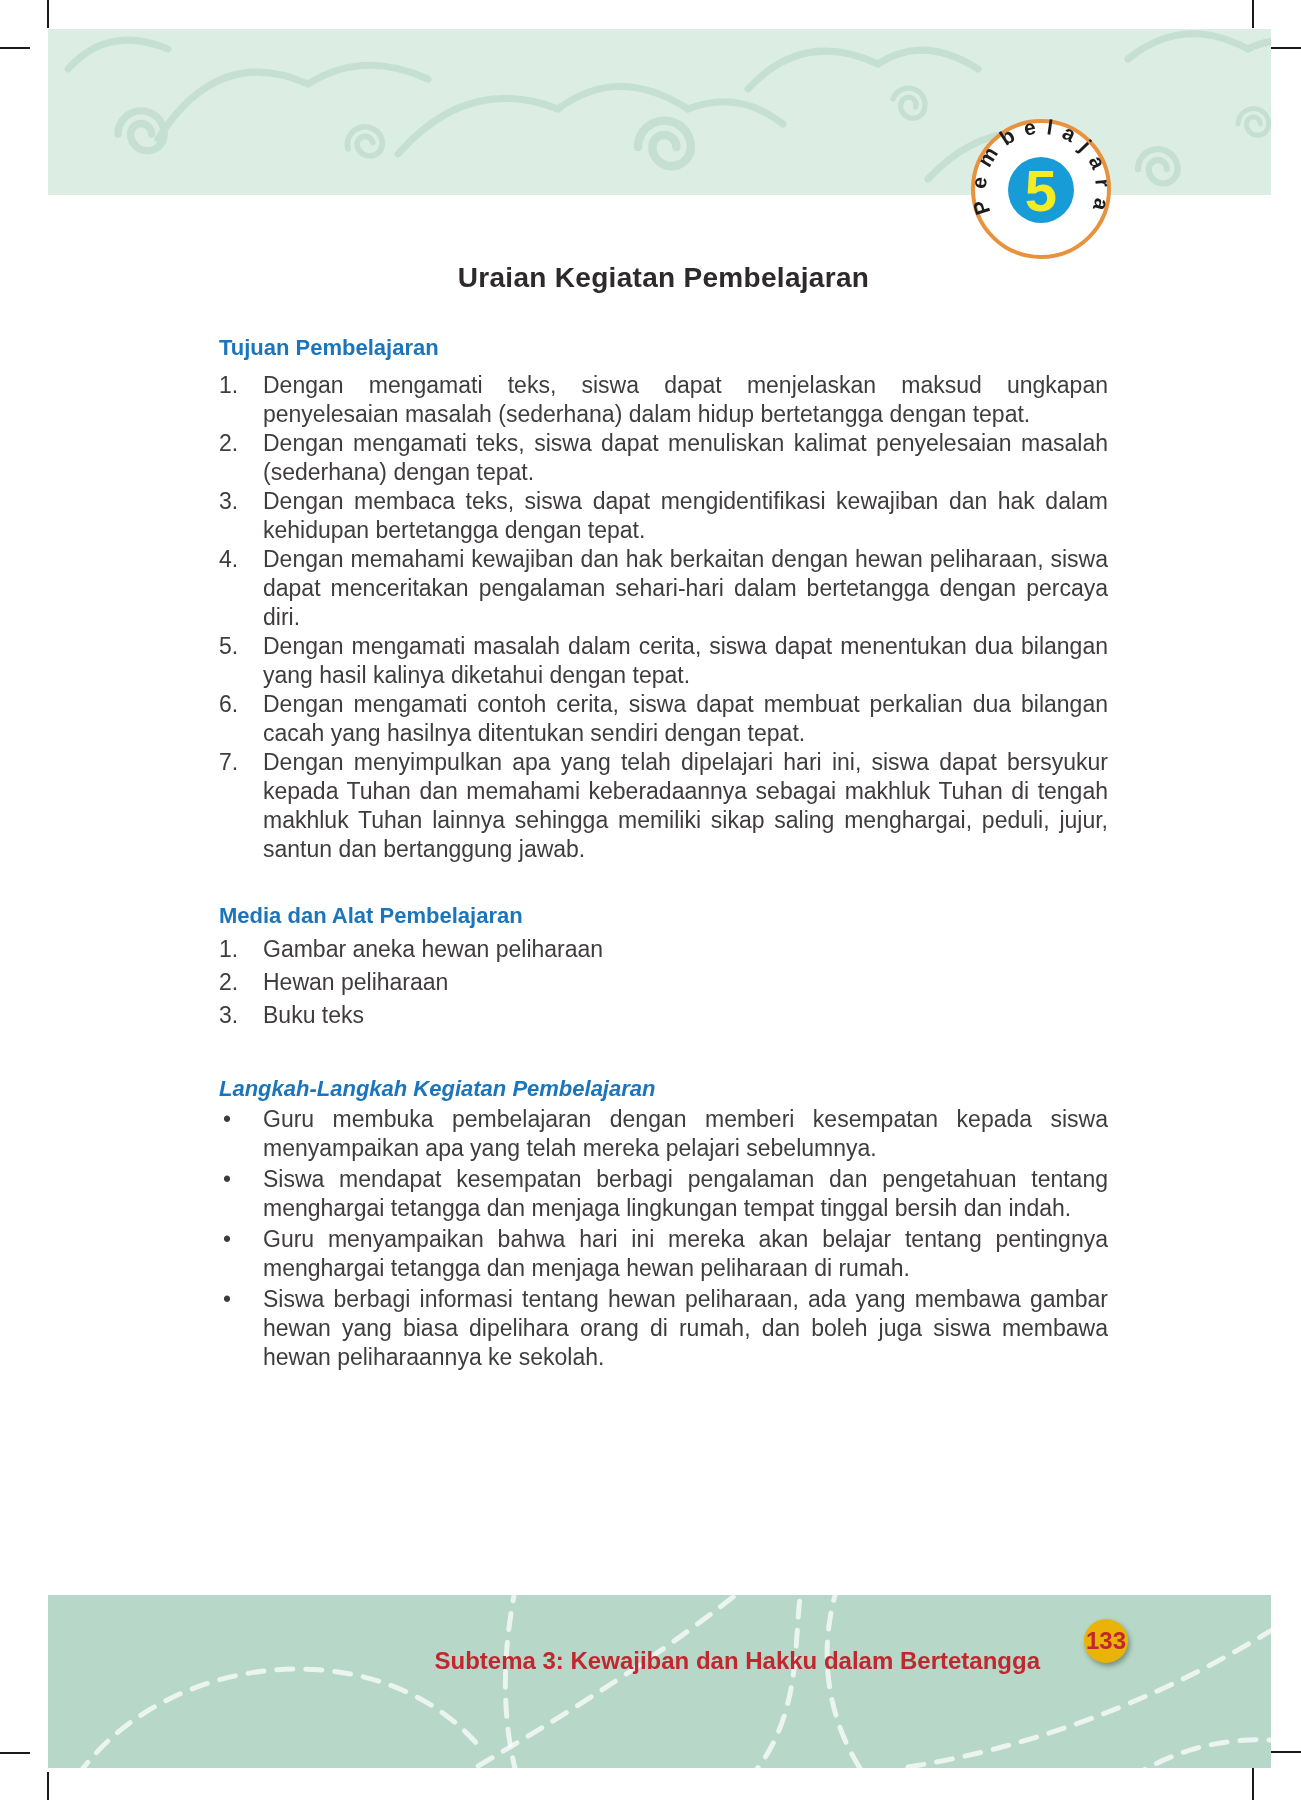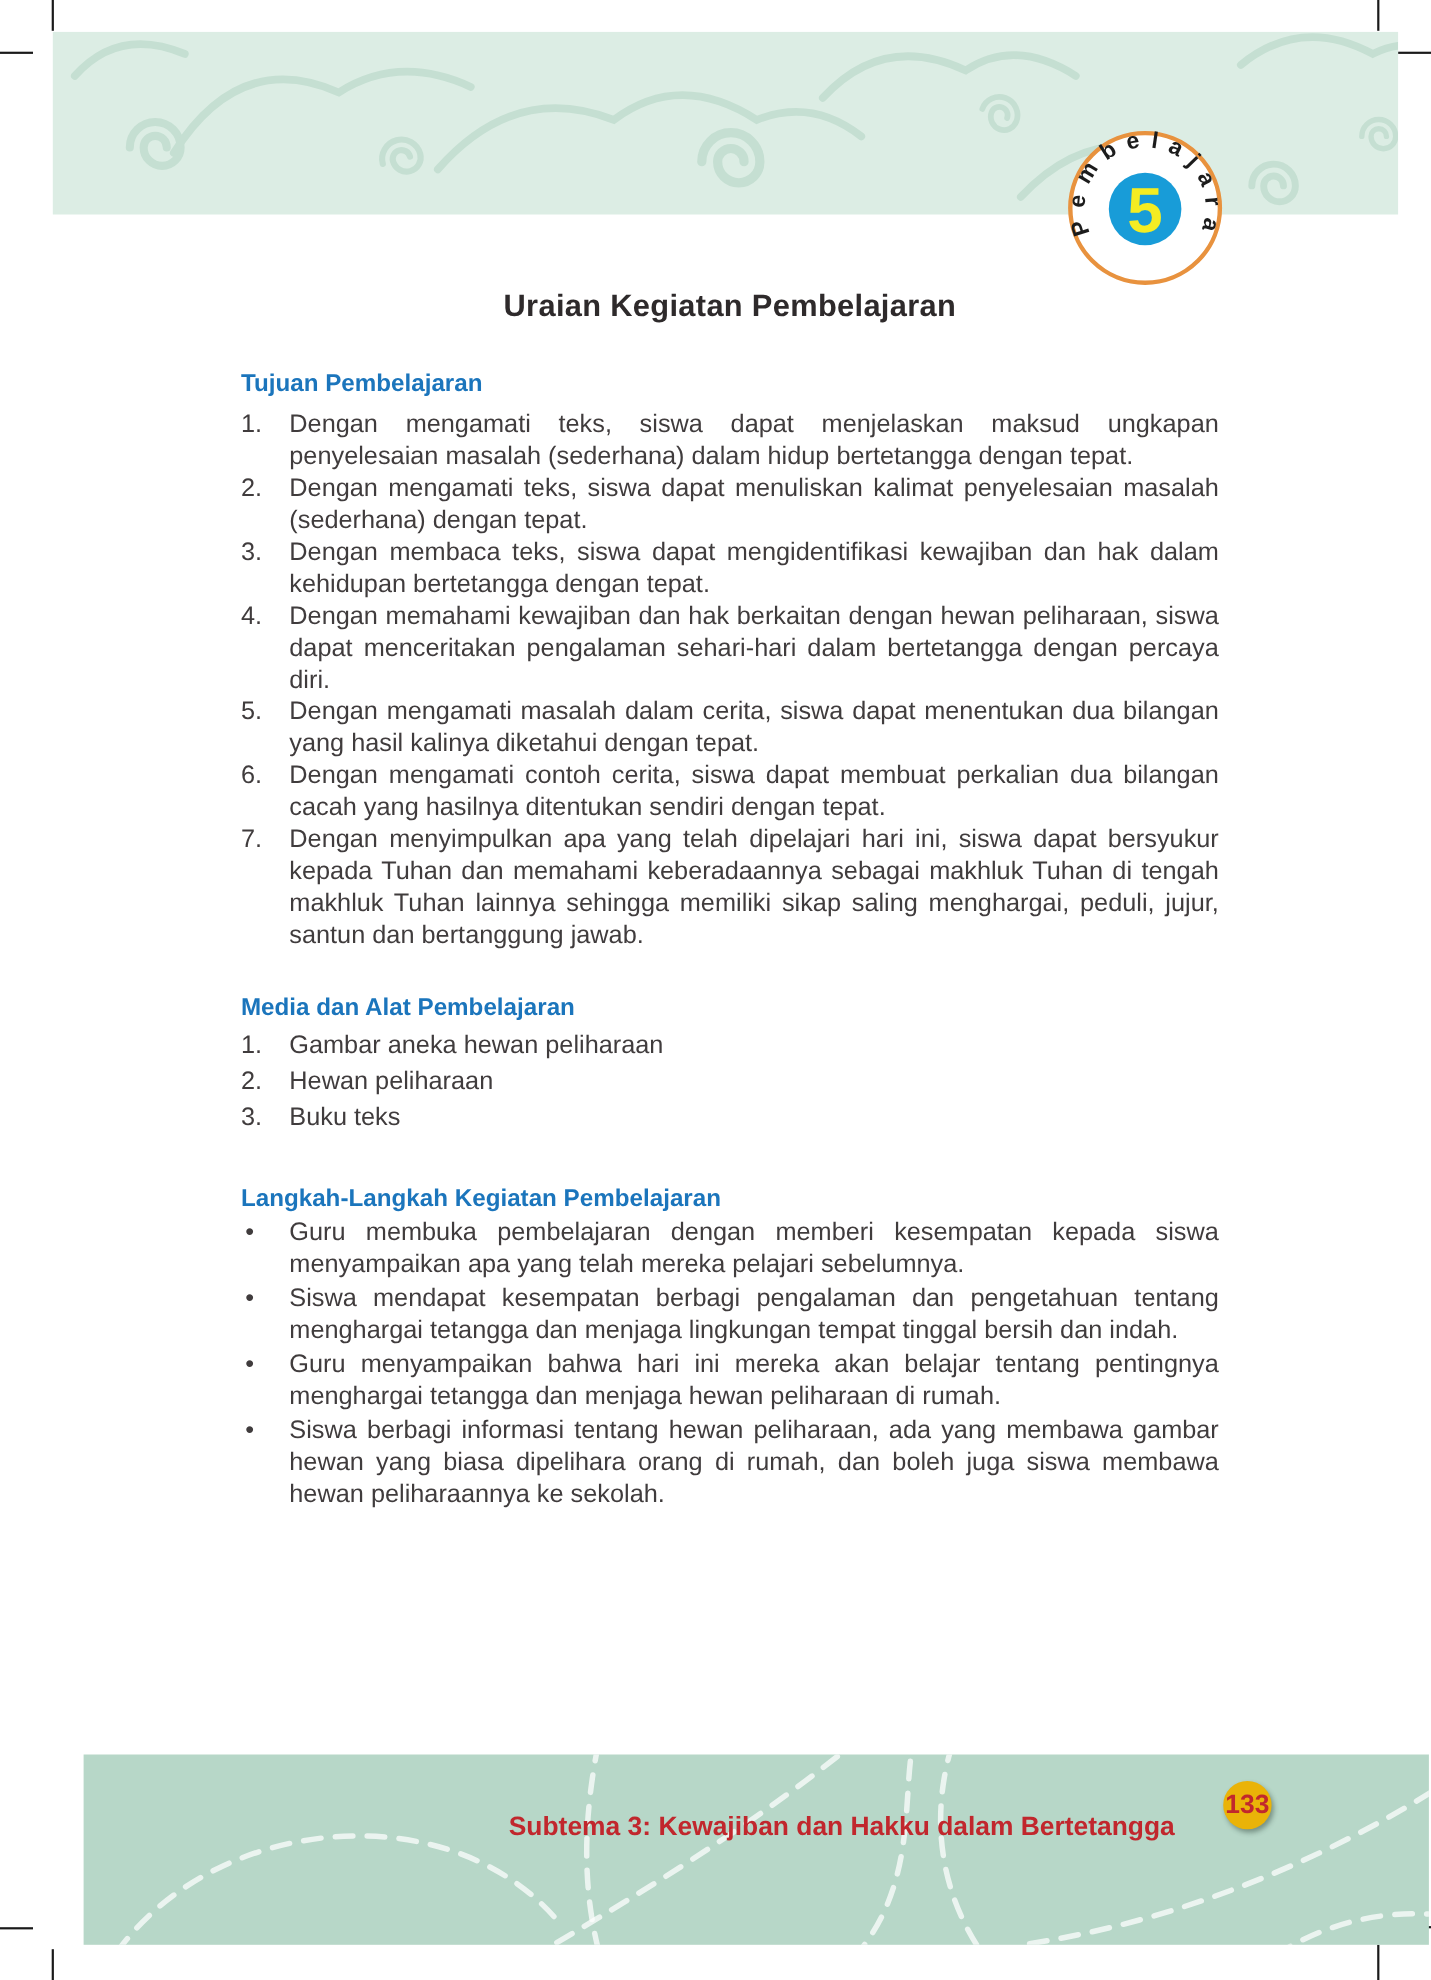--- a/index.html
+++ b/index.html
@@ -18,38 +18,38 @@
   .badge-arc{font-size:21px;font-weight:bold;fill:#1c1c1c;}
   .badge-num{font-size:58px;font-weight:bold;fill:#f4ec22;}
 
   
   .content{position:absolute;left:219px;top:0;width:889px;color:#403c3d;}
   h1.page-title{margin:261px 0 0 0;font-size:28px;line-height:34px;font-weight:bold;
     color:#2e2a2b;text-align:center;letter-spacing:.3px;}
   h2.sec{margin:0;font-size:22px;line-height:32px;font-weight:bold;color:#1b75bc;}
   h2.sec-tujuan{margin-top:37px;}
   h2.sec-media{margin-top:36px;}
-  h2.sec-langkah{margin-top:43px;}
+  h2.sec-langkah{margin-top:43px;font-style:italic;}
   h3.sub{margin:7px 0 0 0;font-size:25px;line-height:28px;font-weight:bold;color:#2e2a2b;}
 
   ol.goals,ol.media,ul.steps{list-style:none;margin:0;padding:0;font-size:23px;line-height:29px;}
   ol.goals{margin-top:7px;counter-reset:g;}
   ol.goals li{counter-increment:g;position:relative;padding-left:44px;text-align:justify;}
   ol.goals li::before{content:counter(g) ".";position:absolute;left:0;top:0;}
 
   ol.media{margin-top:3px;counter-reset:m;}
   ol.media li{counter-increment:m;position:relative;padding-left:44px;margin-bottom:4px;}
   ol.media li::before{content:counter(m) ".";position:absolute;left:0;top:0;}
 
   ul.steps{margin-top:0;}
   ul.steps li{position:relative;padding-left:44px;margin-bottom:2px;text-align:justify;}
   ul.steps li::before{content:"\2022";position:absolute;left:4px;top:0;}
 
   
-  .band-bottom{position:absolute;left:48px;top:1595px;width:1223px;height:173px;background:#b7d7c8;overflow:visible;margin-left:28px;}
+  .band-bottom{position:absolute;left:48px;top:1595px;width:1223px;height:173px;background:#b7d7c8;overflow:visible;}
   .band-bottom svg{position:absolute;left:0;top:0;}
   .subtema{position:absolute;top:52px;right:231px;font-size:24px;font-weight:bold;color:#c1272d;white-space:nowrap;}
   .page-circle{position:absolute;left:1036px;top:24px;width:44px;height:44px;border-radius:50%;
     background:#eab308;box-shadow:2px 3px 5px rgba(40,60,50,.45);
     display:flex;align-items:center;justify-content:center;
     font-size:24px;font-weight:bold;color:#c1272d;}
 </style>
 </head>
 <body>
 

